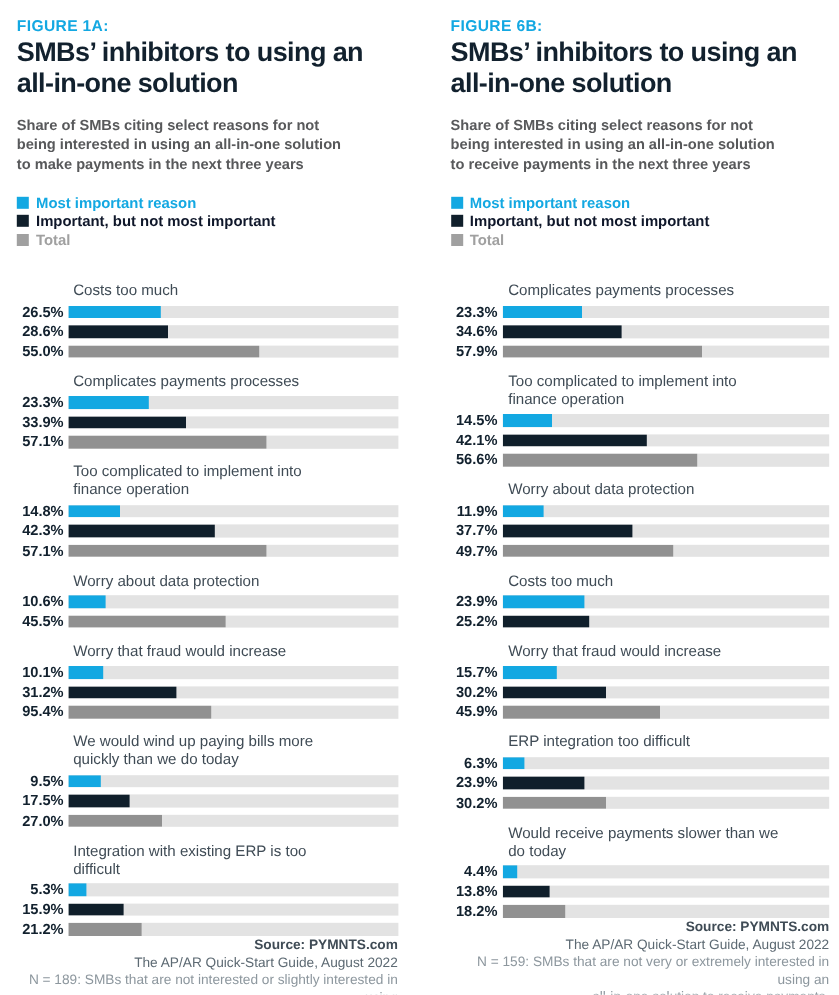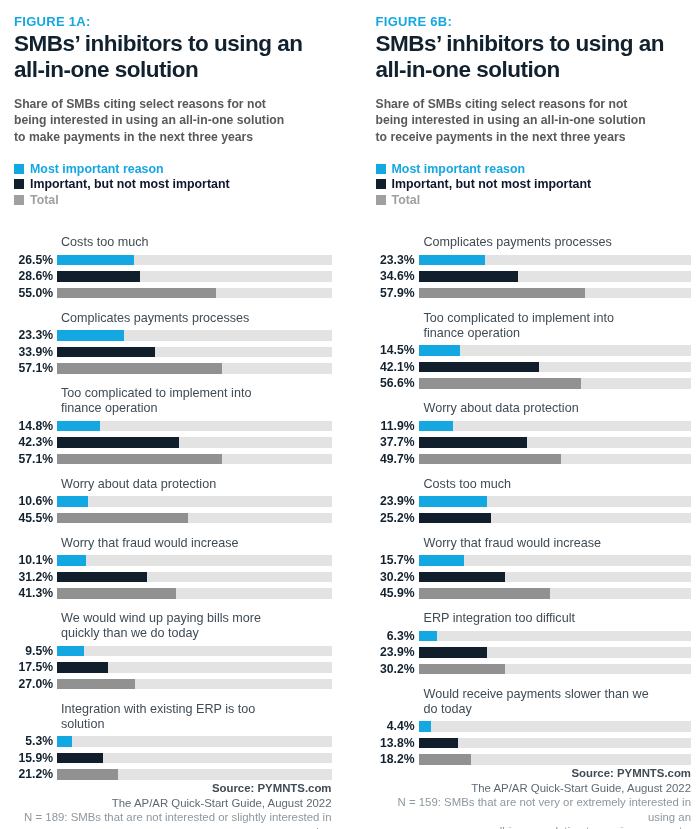--- a/index.html
+++ b/index.html
@@ -279,21 +279,21 @@
               <div class="bar-fill f-most" style="width: 10.6316%;"></div>
             </div>
           </div>
           <div class="bar-row">
             <div class="bar-val">31.2%</div>
             <div class="bar-track">
               <div class="bar-fill f-imp" style="width: 32.8421%;"></div>
             </div>
           </div>
           <div class="bar-row">
-            <div class="bar-val">41.3%</div>
+            <div class="bar-val">95.4%</div>
             <div class="bar-track">
               <div class="bar-fill f-total" style="width: 43.4737%;"></div>
             </div>
           </div>
         </div>
         <div class="group">
           <div class="group-label">We would wind up paying bills more
 quickly than we do today</div>
           <div class="bar-row">
             <div class="bar-val">9.5%</div>
@@ -309,21 +309,21 @@
           </div>
           <div class="bar-row">
             <div class="bar-val">27.0%</div>
             <div class="bar-track">
               <div class="bar-fill f-total" style="width: 28.4211%;"></div>
             </div>
           </div>
         </div>
         <div class="group">
           <div class="group-label">Integration with existing ERP is too
-solution</div>
+difficult</div>
           <div class="bar-row">
             <div class="bar-val">5.3%</div>
             <div class="bar-track">
               <div class="bar-fill f-most" style="width: 5.57895%;"></div>
             </div>
           </div>
           <div class="bar-row">
             <div class="bar-val">15.9%</div>
             <div class="bar-track">
               <div class="bar-fill f-imp" style="width: 16.7368%;"></div>

